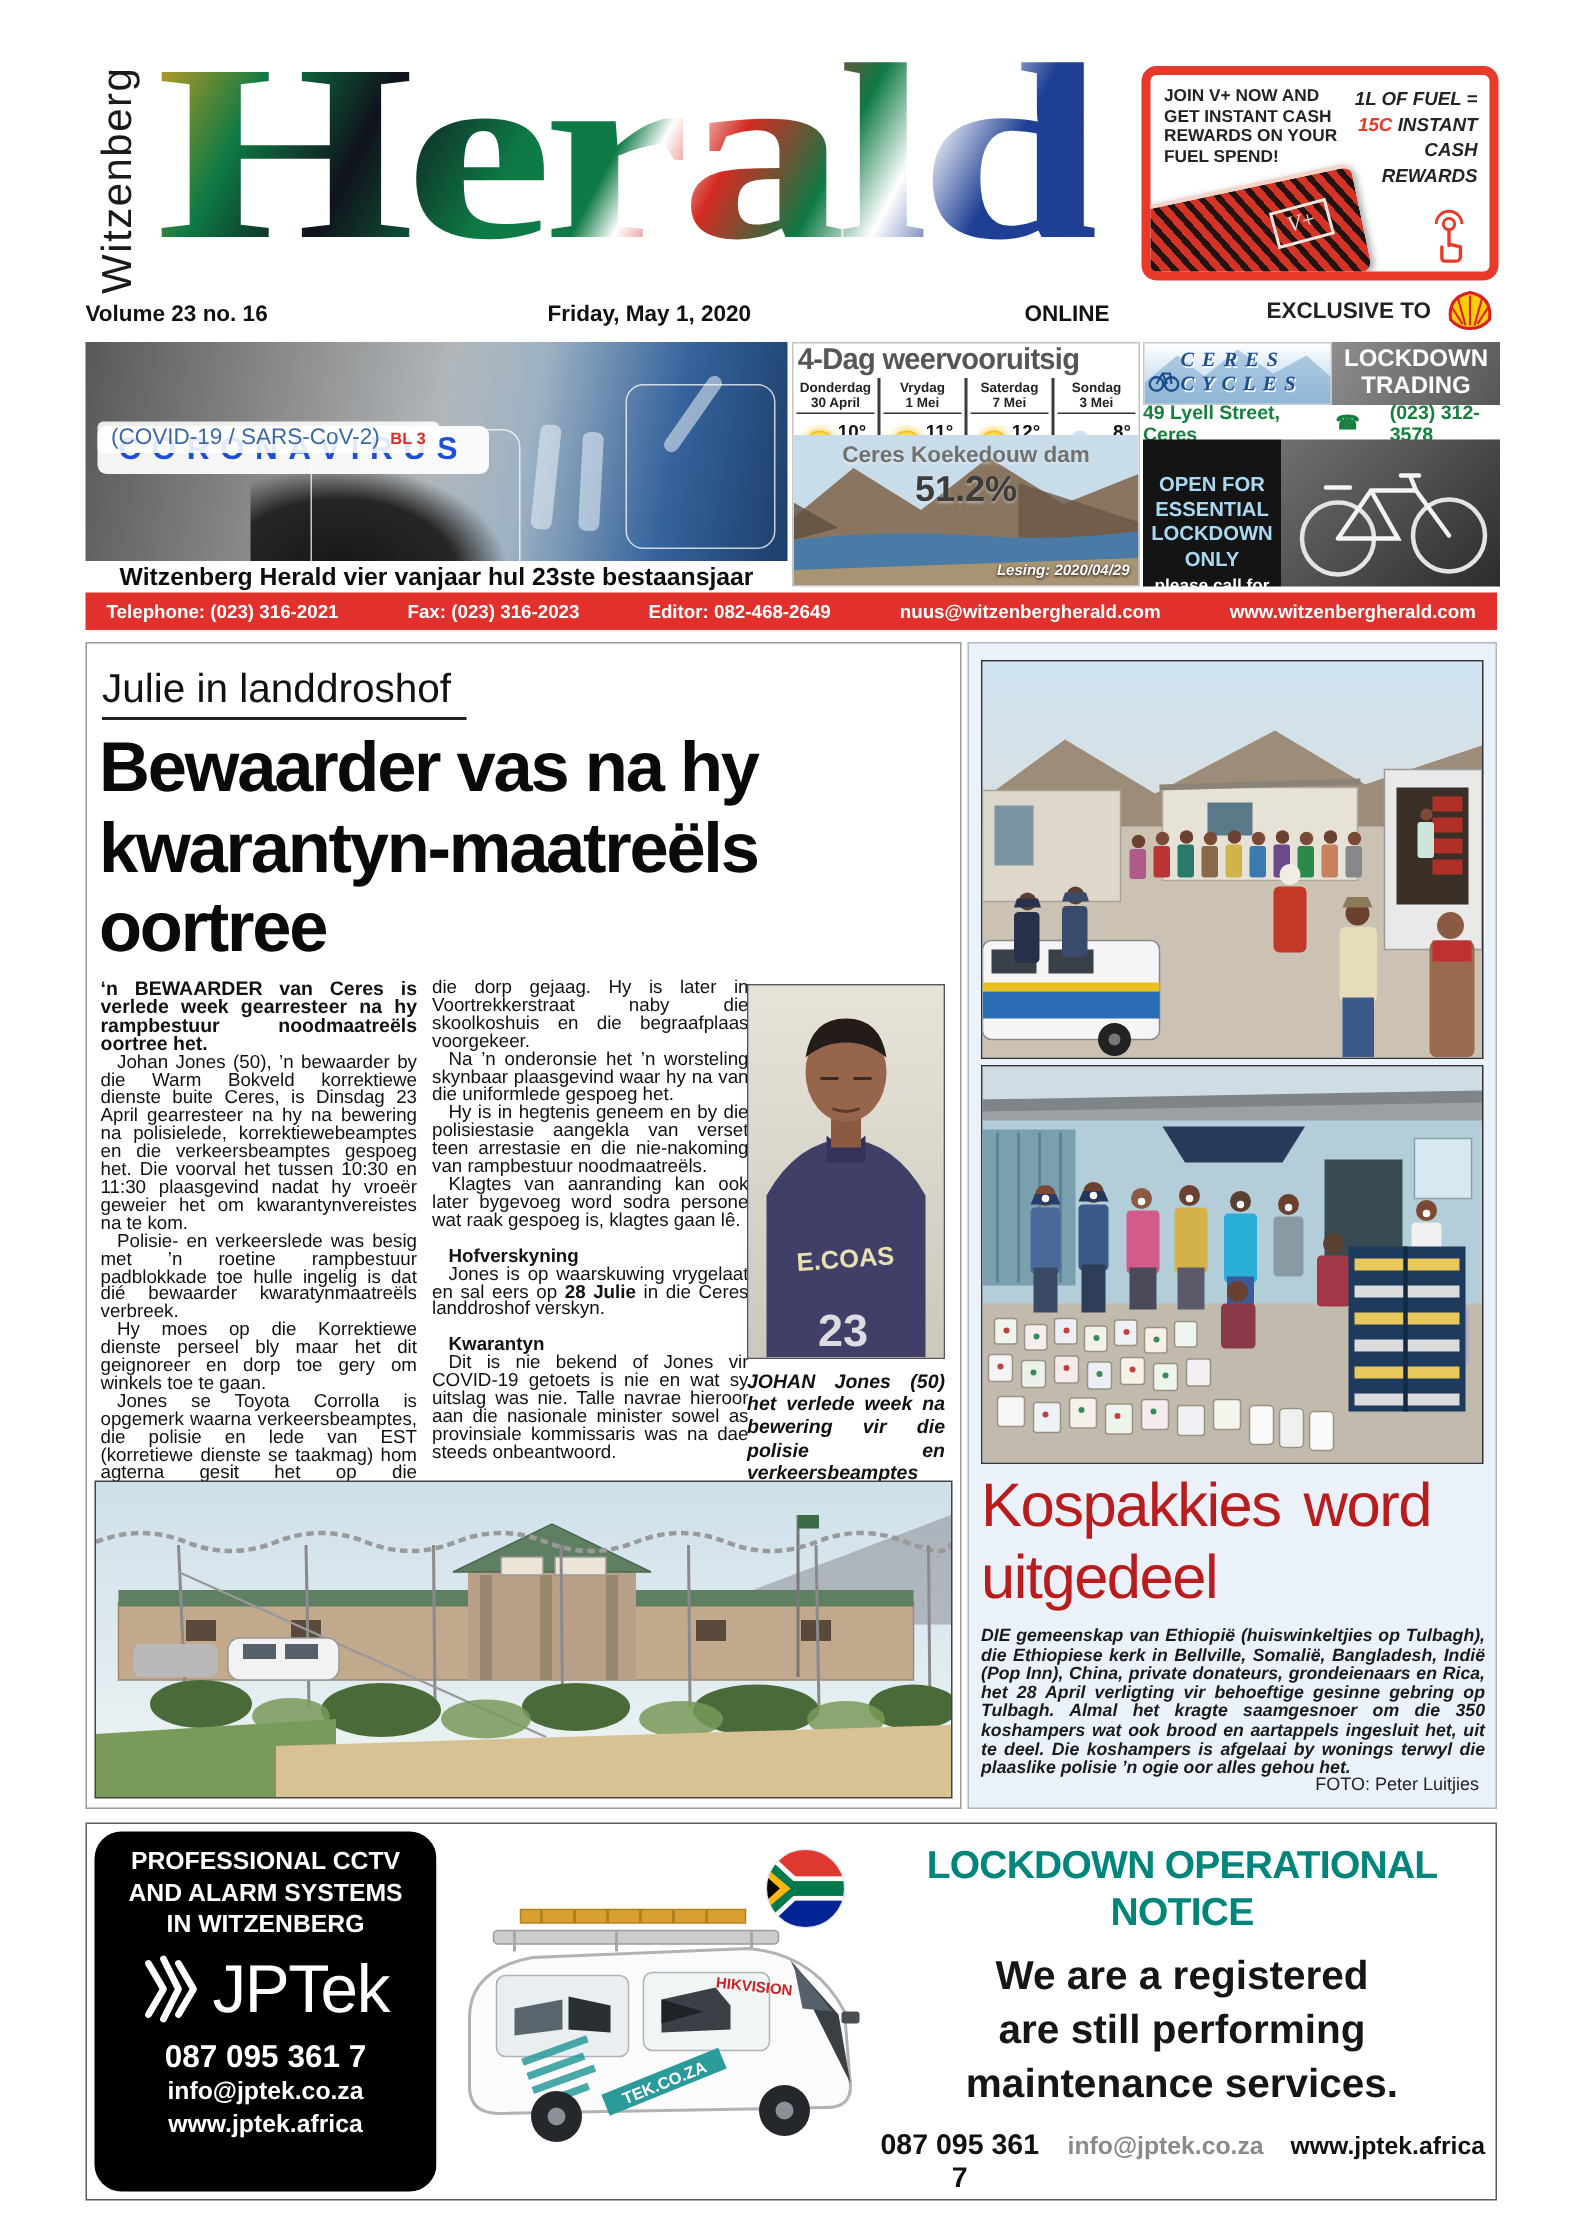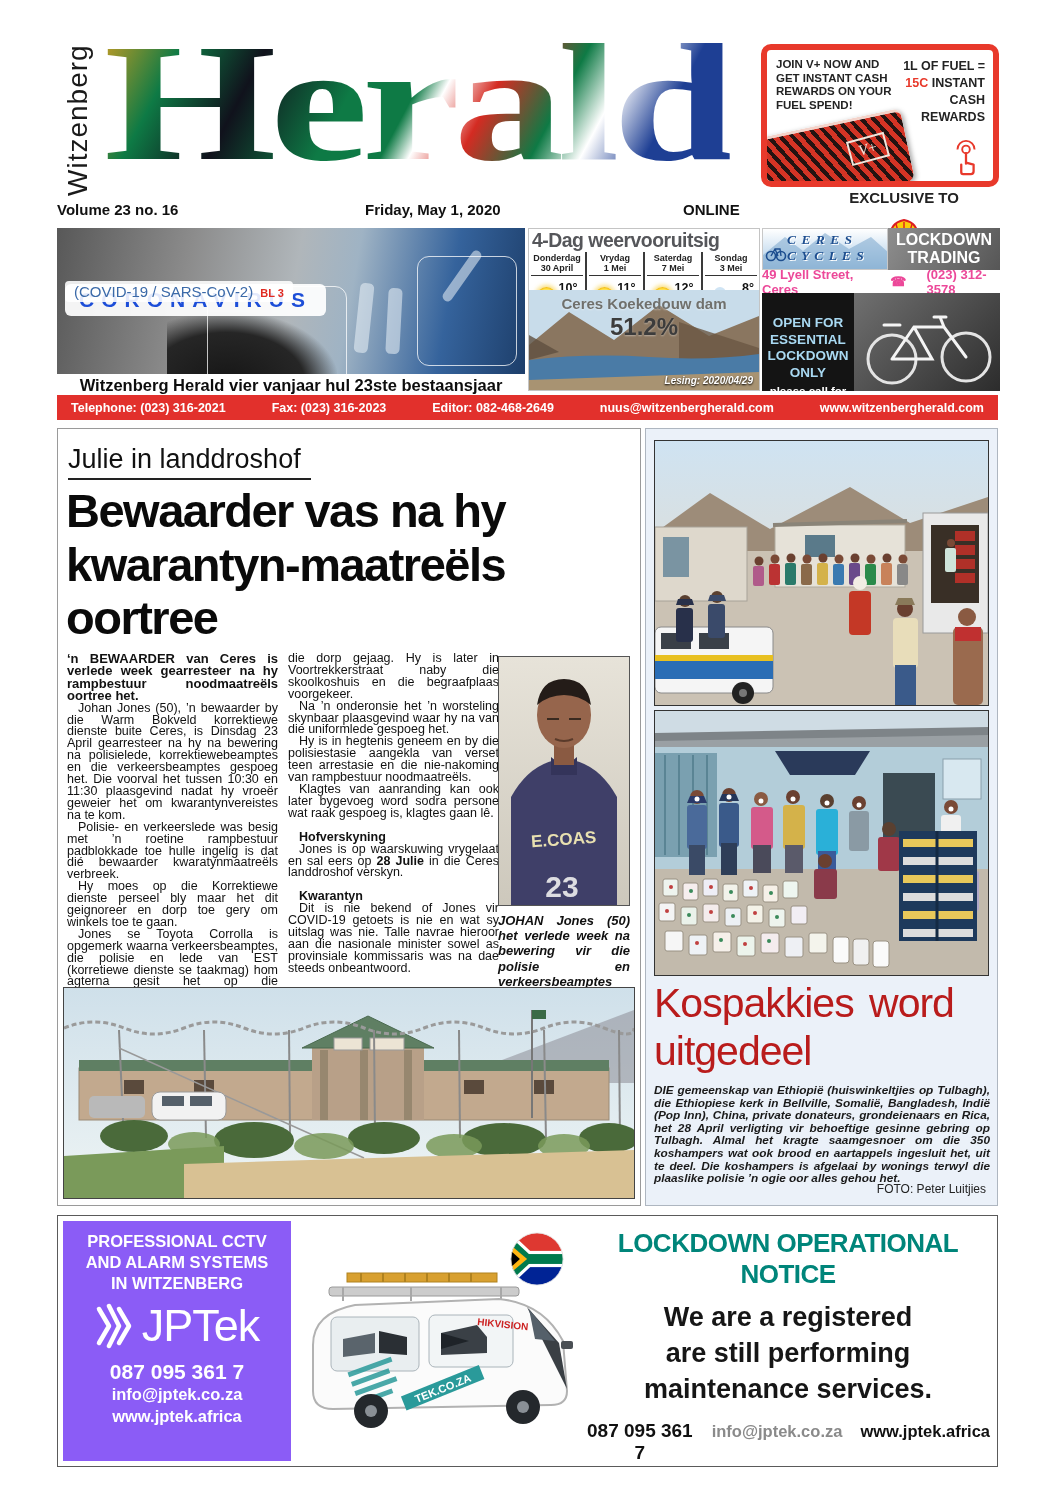--- a/index.html
+++ b/index.html
@@ -18,33 +18,33 @@
   .m-volume { position:absolute; left:57px; top:201px; font-weight:bold; font-size:15px; }
   .m-date   { position:absolute; left:365px; top:201px; font-weight:bold; font-size:15px; }
   .m-online { position:absolute; left:683px; top:201px; font-weight:bold; font-size:15px; }
 
   
   .vplus { position:absolute; left:761px; top:44px; width:238px; height:143px;
            border:6px solid #e8392b; border-radius:10px; background:#fff; overflow:hidden; }
   .vplus-pitch { position:absolute; left:9px; top:8px; width:120px; font-weight:bold;
                  font-size:11.5px; line-height:1.18; color:#232323; }
   .vplus-right { position:absolute; right:8px; top:8px; width:94px; text-align:right;
-                 font-weight:bold; font-size:12.5px; color:#232323; line-height:1.35; }
+                 font-weight:bold; font-size:12.5px; color:#232323; line-height:1.35;font-style:italic; }
   .vplus-rate { color:#e8392b; }
   .vplus-card { position:absolute; left:-10px; bottom:-16px; width:152px; height:74px;
                 transform:rotate(-12deg); border-radius:8px;
                 background:repeating-linear-gradient(60deg,#d43425 0 5px,#241311 5px 9px);
                 border-top:3px solid #f3d3ca; box-shadow:2px 2px 5px rgba(0,0,0,.35); }
   .vplus-card-label { position:absolute; right:20px; top:18px; border:2px solid #efe6dd; color:#efe6dd;
                       font-family:"Liberation Serif", serif; font-style:italic; font-size:15px;
                       padding:2px 8px; transform:rotate(-3deg); }
   .tap-icon { position:absolute; right:8px; bottom:4px; }
   .exclusive-row { position:absolute; left:810px; top:189px; width:188px; display:flex;
                    align-items:center; justify-content:flex-end; gap:8px;
-                   font-weight:bold; font-size:15px; color:#222;flex-direction:column; }
+                   font-weight:bold; font-size:15px; color:#222; }
 
   
   .corona { position:absolute; left:57px; top:228px; width:468px; height:146px; overflow:hidden;
             background:linear-gradient(100deg,#585858 0%,#8c8c8c 28%,#b0b6ba 50%,#9fb3c4 62%,#35639c 82%,#1d3e6a 100%); }
   .corona-frame { position:absolute; border:1px solid rgba(255,255,255,.75); border-radius:12px; }
   .corona-hand { position:absolute; left:110px; bottom:-8px; width:170px; height:70px;
                  background:radial-gradient(ellipse at 35% 100%, #161616 0%, #262626 50%, rgba(0,0,0,0) 72%); }
   .corona-tube { position:absolute; background:rgba(235,242,248,.55); border-radius:5px; }
   .corona-label1 { position:absolute; left:8px; top:12px; background:rgba(255,255,255,.93);
                    border-radius:6px; padding:4px 14px; color:#1d4ed8; font-weight:bold;
@@ -88,21 +88,21 @@
   .cycles { position:absolute; left:762px; top:228px; width:238px; height:163px; }
   .cycles-top { display:flex; height:42px; }
   .cycles-logo { width:126px; position:relative; overflow:hidden; border:1px solid #c8c8c8;
                  background:linear-gradient(#ffffff,#cfe2f2 55%,#a8c8e2); }
   .cycles-logo-text { position:absolute; left:24px; top:3px; font-family:"Liberation Serif", serif;
                       font-style:italic; font-weight:bold; color:#1d4e8f; font-size:13.5px;
                       letter-spacing:1px; line-height:1.2; text-shadow:1px 1px 0 #fff; }
   .cycles-trading { flex:1; background:linear-gradient(120deg,#8e8e8e,#565656); color:#fff;
                     font-weight:bold; font-size:16px; text-align:center; line-height:1.15;
                     display:flex; align-items:center; justify-content:center; }
-  .cycles-address { height:23px; font-weight:bold; font-size:13px; color:#ec4899; display:flex;
+  .cycles-address { height:23px; font-weight:bold; font-size:13px; color:#15803d; display:flex;
                     align-items:center; gap:20px; background:#fff; }
   .cycles-bottom { display:flex; height:98px; }
   .cycles-open { width:92px; background:#141414; color:#a9d9f2; font-weight:bold; text-align:center;
                  font-size:13.5px; line-height:1.24; padding-top:22px; }
   .cycles-assist { color:#fff; font-size:11.5px; line-height:1.12; margin-top:3px; font-weight:bold; }
   .cycles-bike { flex:1; position:relative; background:linear-gradient(135deg,#707070,#2c2c2c); }
 
   
   .contactbar { position:absolute; left:57px; top:395px; width:941px; height:25px; background:#e2302c;
                 color:#fff; display:flex; align-items:center; justify-content:space-between;
@@ -133,22 +133,22 @@
   .photo2 { position:absolute; left:8px; top:281px; width:335px; height:266px; border:1px solid #333; overflow:hidden; }
   .kos-head { position:absolute; left:8px; top:551px; width:332px; font-size:41px; font-weight:400;
               line-height:1.17; color:#b91c1c; letter-spacing:-1px; word-spacing:5px; }
   .kos-body { position:absolute; left:8px; top:655px; width:336px; font-weight:bold; font-style:italic;
               font-size:11.8px; line-height:1.07; text-align:justify; color:#1a1a1a; }
   .kos-credit { position:absolute; right:11px; top:753px; font-size:12px; color:#222; }
 
   
   .bottomad { position:absolute; left:57px; top:1215px; width:941px; height:252px;
               border:1px solid #5a5a5a; background:#fff; }
-  .jptek-panel { position:absolute; left:5px; top:5px; width:228px; height:240px; background:#8b5cf6;
-                 color:#fff; text-align:center; }
+  .jptek-panel { position:absolute; left:5px; top:5px; width:228px; height:240px; background:#000000;
+                 color:#fff; text-align:center;border-radius:18px; }
   .jptek-tag { font-weight:bold; font-size:16.5px; line-height:1.28; margin-top:10px; }
   .jptek-logo-row { display:flex; align-items:center; justify-content:center; gap:7px; margin-top:6px; }
   .jptek-brand { font-weight:normal; font-size:45px; letter-spacing:-1px; }
   .jptek-contact { font-weight:bold; font-size:21px; margin-top:8px; }
   .jptek-email, .jptek-web { font-weight:bold; font-size:16.5px; line-height:1.3; }
   .van { position:absolute; left:233px; top:5px; width:292px; height:240px; background:#fff; overflow:hidden; }
   .flag-roundel { position:absolute; left:452px; top:16px; width:54px; height:54px; z-index:3; }
   .notice { position:absolute; left:528px; top:12px; width:404px; text-align:center; }
   .notice-title { color:#00857a; font-weight:bold; font-size:26px; letter-spacing:-0.5px; }
   .notice-line { color:#161616; font-weight:bold; font-size:27px; line-height:1.33; }

